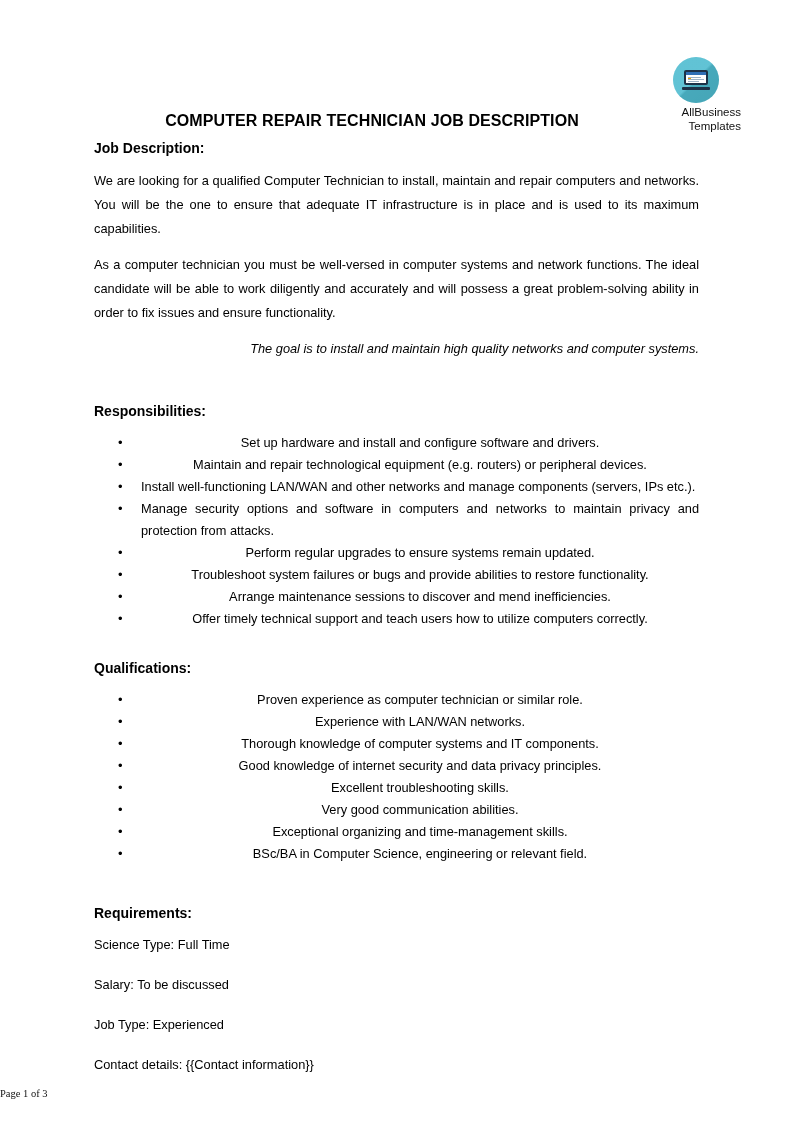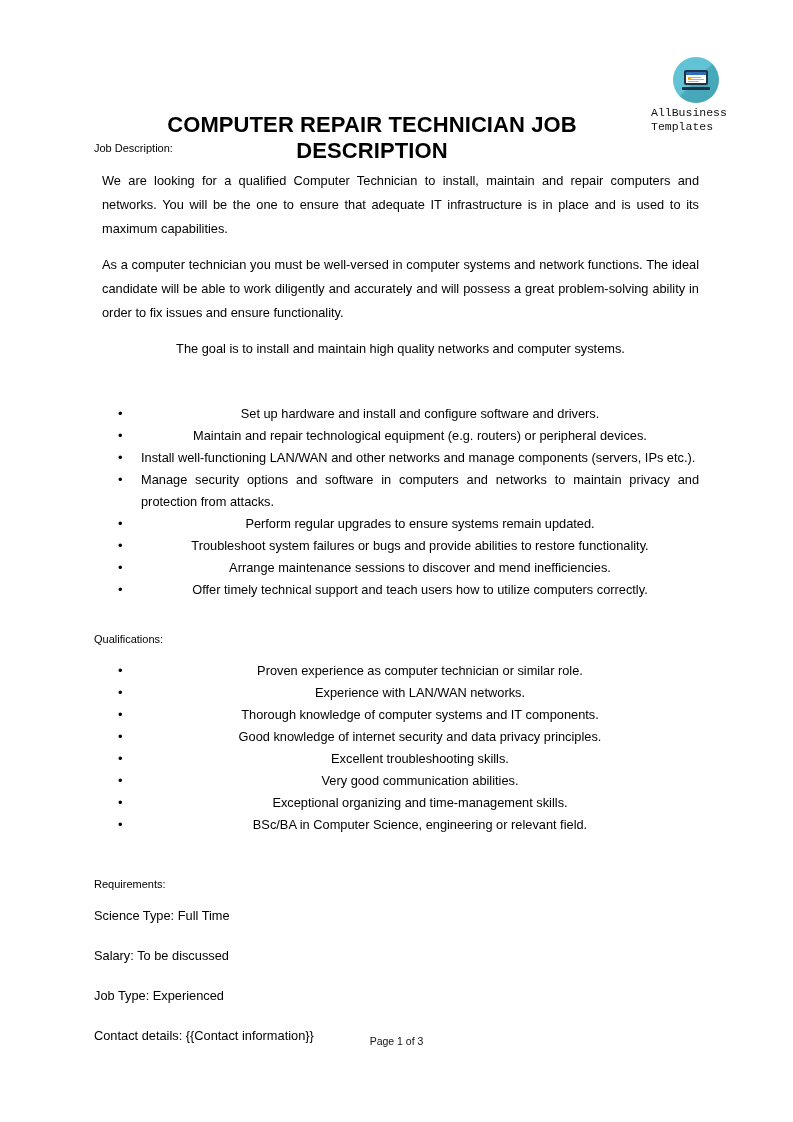--- a/index.html
+++ b/index.html
@@ -19,22 +19,21 @@
     overflow: hidden;
     box-sizing: border-box;
   }
 
   
   .logo-block {
     position: absolute;
     top: 57px;
     left: 651px;
     width: 90px;
-    text-align: left;
-    font-family: Liberation Mono, monospace;
+    text-align: right;
   }
   .logo-circle {
     position: relative;
     width: 46px;
     height: 46px;
     margin: 0 auto;
     border-radius: 50%;
     background: #4fbcd0;
     overflow: hidden;
   }
@@ -106,44 +105,44 @@
     color: #111111;
   }
 
   
   .doc-title {
     position: absolute;
     top: 112px;
     left: 94px;
     width: 556px;
     text-align: center;
-    font-size: 22px;
+    font-size: 16px;
     font-weight: bold;
     letter-spacing: 0.1px;
   }
   .content {
     position: absolute;
     top: 140px;
     left: 94px;
     width: 605px;
   }
   .section-head {
-    font-size: 11px;
-    font-weight: normal;
+    font-size: 14px;
+    font-weight: bold;
     margin: 0 0 12px 0;
     line-height: 17px;
   }
   p.para {
-    margin: 0 0 12px 8px;
+    margin: 0 0 12px 0;
     font-size: 12.8px;
     line-height: 24px;
     text-align: justify;
     text-justify: inter-word;
   }
-  p.para.nojust { text-align: center; }
+  p.para.nojust { text-align: right; font-style: italic; }
   ul.bullets {
     list-style: none;
     margin: 0;
     padding: 0;
   }
   ul.bullets li {
     position: relative;
     padding-left: 47px;
     font-size: 12.8px;
     line-height: 22px;
@@ -160,26 +159,26 @@
   }
   .gap-lg { height: 30px; }
   .gap-sm { height: 10px; }
   .req-line {
     font-size: 12.8px;
     line-height: 22px;
     margin: 0 0 18px 0;
   }
   .footer {
     position: absolute;
-    top: 1035px;
+    top: 1088px;
     left: 0;
     width: 793px;
-    text-align: center;
     font-size: 10.5px;
     color: #111111;
+    font-family: Liberation Serif, serif;
   }
 </style>
 </head>
 <body>
 
 <div class="page">
 
   <div class="logo-block">
     <div class="logo-circle">
       <div class="shade"></div>
@@ -207,20 +206,21 @@
   <div class="content">
 
     <div class="section-head">Job Description:</div>
 
     <p class="para">We are looking for a qualified Computer Technician to install, maintain and repair computers and networks. You will be the one to ensure that adequate IT infrastructure is in place and is used to its maximum capabilities.</p>
     <p class="para">As a computer technician you must be well-versed in computer systems and network functions. The ideal candidate will be able to work diligently and accurately and will possess a great problem-solving ability in order to fix issues and ensure functionality.</p>
     <p class="para nojust">The goal is to install and maintain high quality networks and computer systems.</p>
 
     <div class="gap-lg"></div>
 
+    <div class="section-head">Responsibilities:</div>
     <ul class="bullets">
       <li class="nojust">Set up hardware and install and configure software and drivers.</li>
       <li class="nojust">Maintain and repair technological equipment (e.g. routers) or peripheral devices.</li>
       <li>Install well-functioning LAN/WAN and other networks and manage components (servers, IPs etc.).</li>
       <li>Manage security options and software in computers and networks to maintain privacy and protection from attacks.</li>
       <li class="nojust">Perform regular upgrades to ensure systems remain updated.</li>
       <li class="nojust">Troubleshoot system failures or bugs and provide abilities to restore functionality.</li>
       <li class="nojust">Arrange maintenance sessions to discover and mend inefficiencies.</li>
       <li class="nojust">Offer timely technical support and teach users how to utilize computers correctly.</li>
     </ul>

